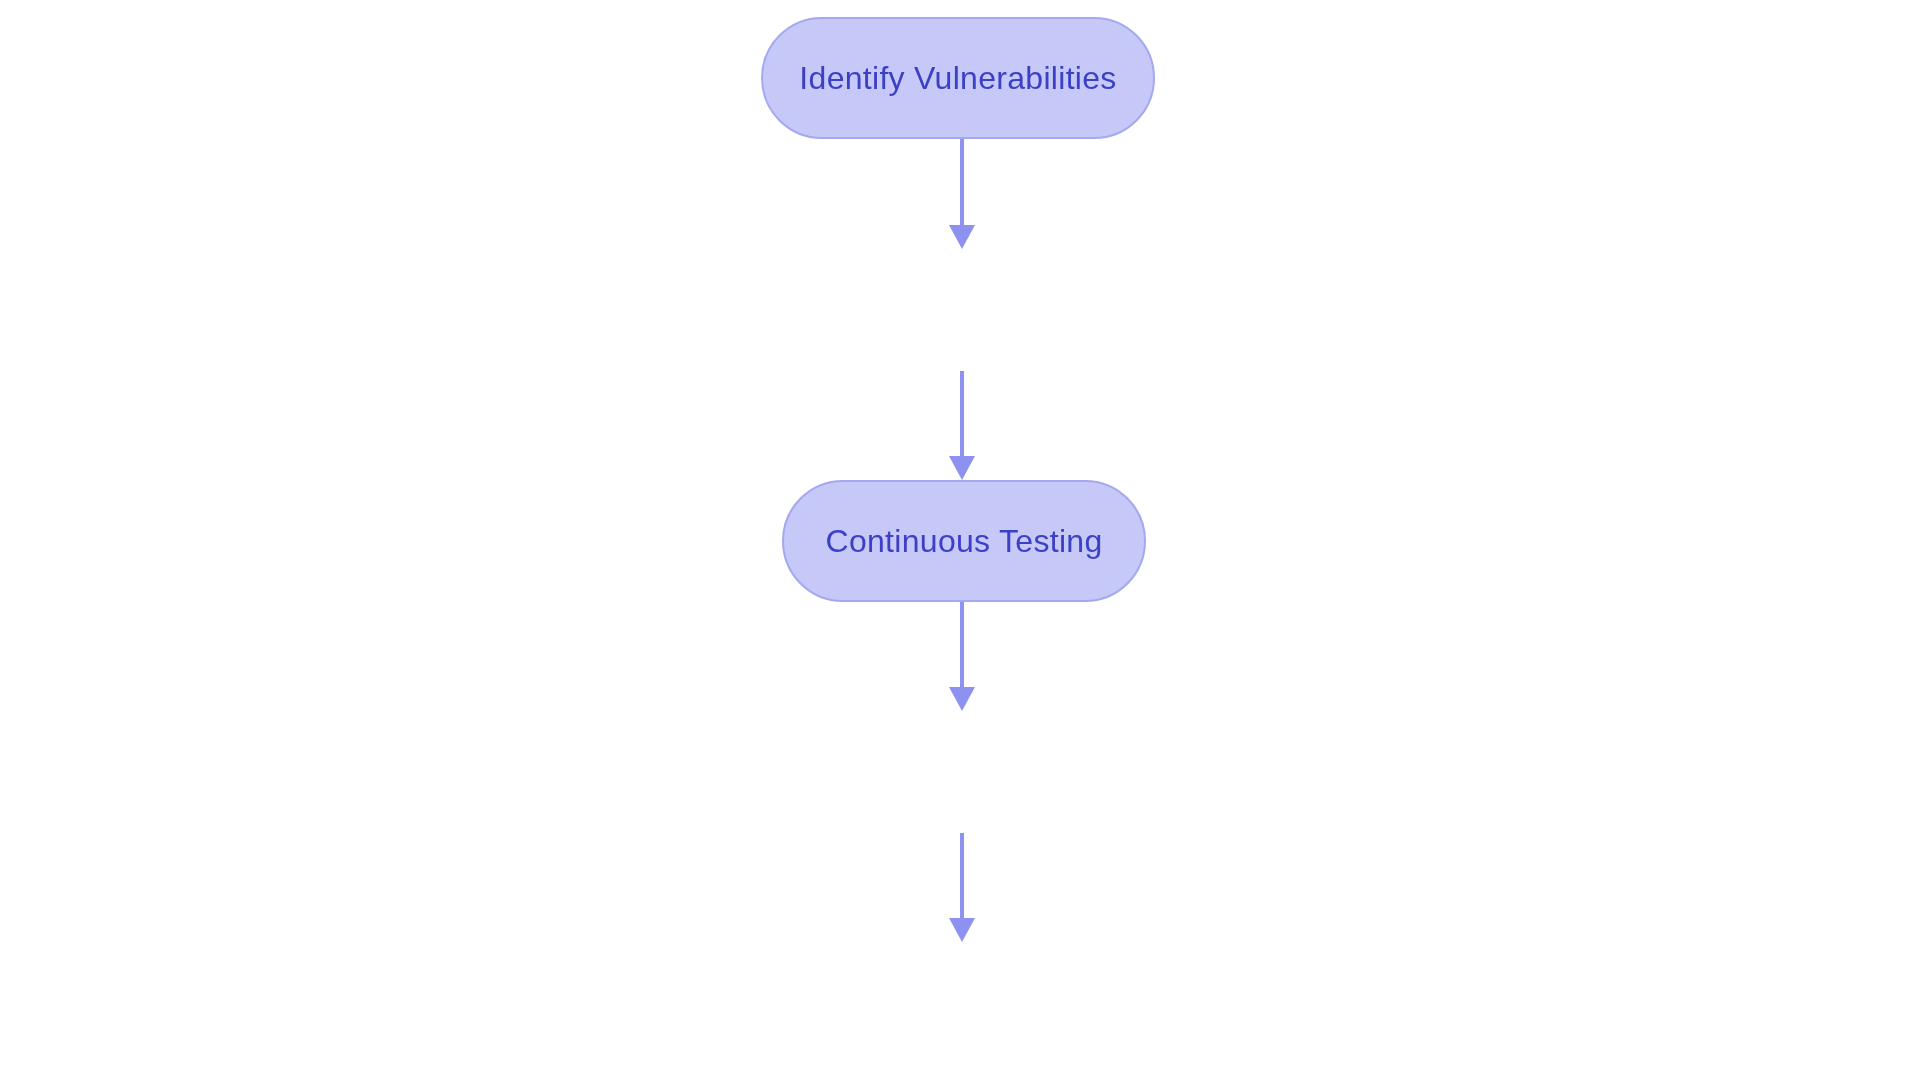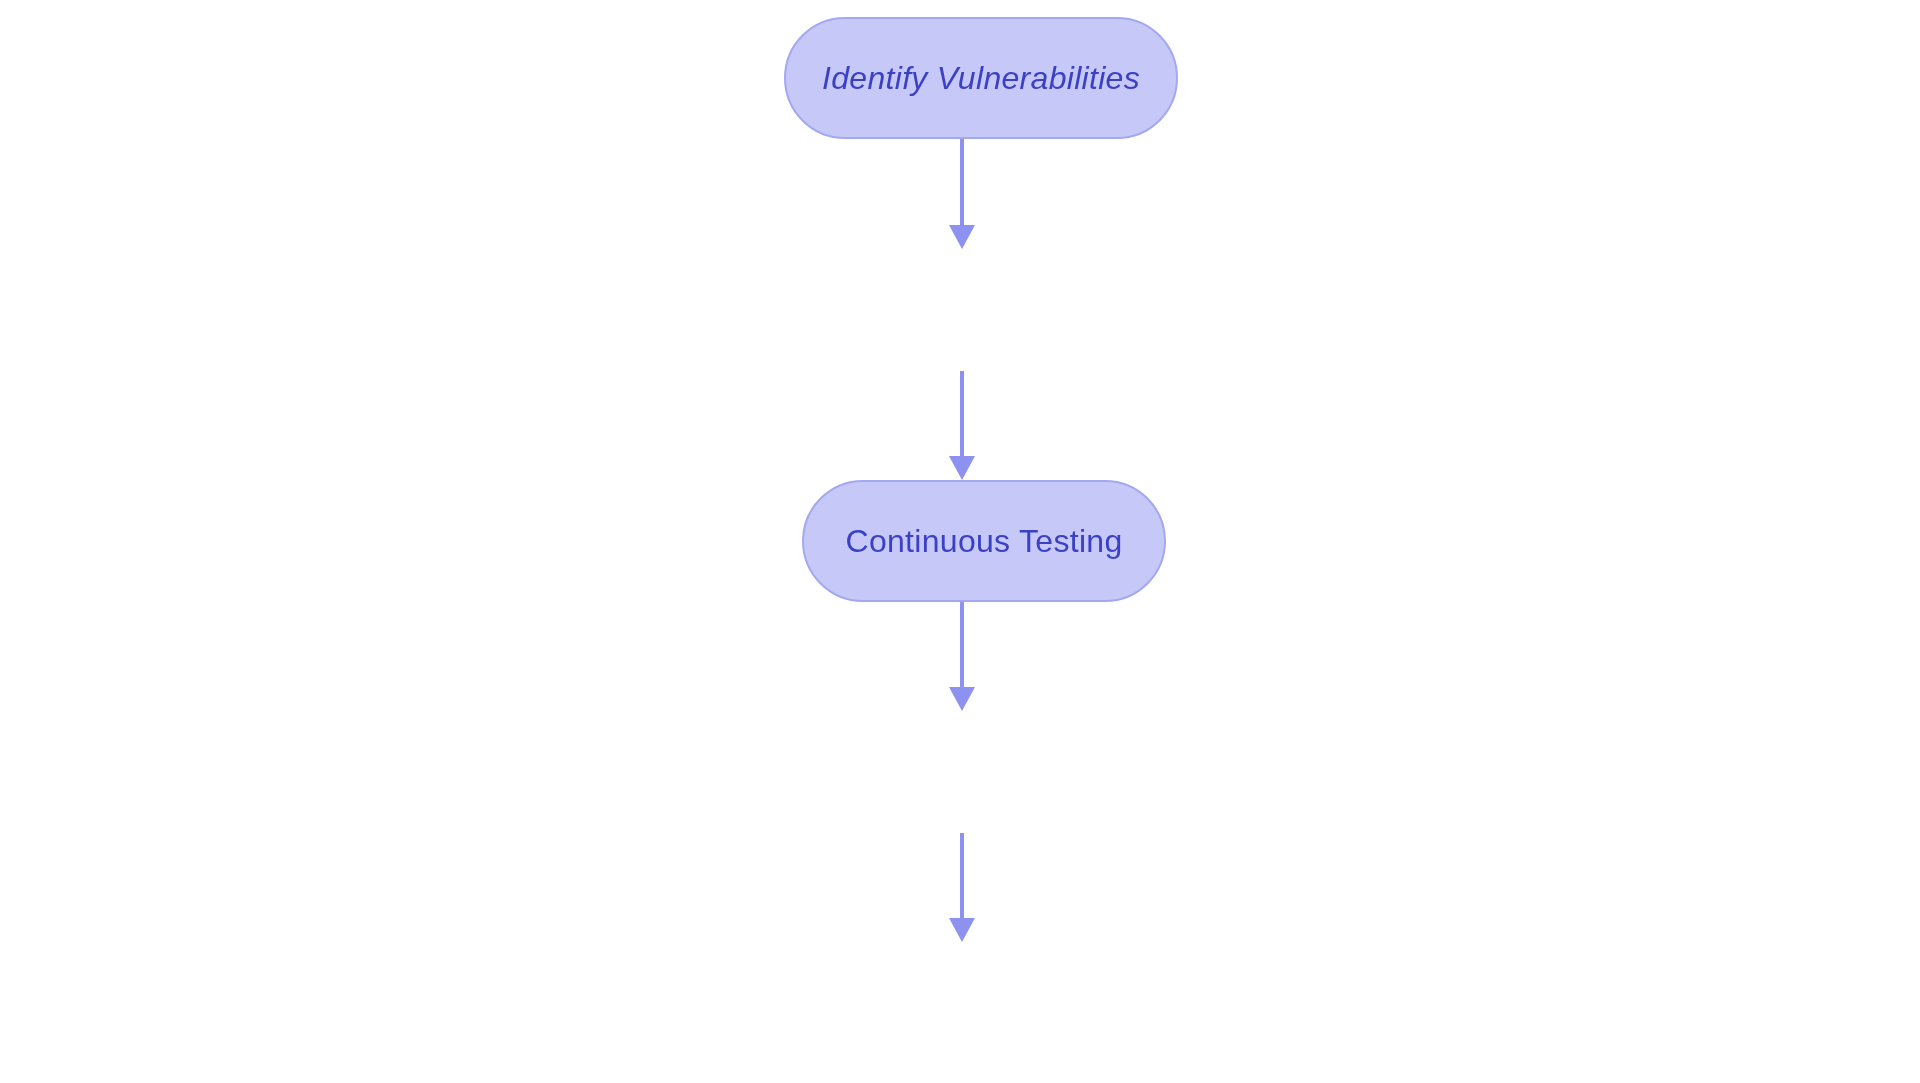--- a/index.html
+++ b/index.html
@@ -28,23 +28,23 @@
     align-items: center;
     justify-content: center;
   }
   .node-label {
     color: #3c40c4;
     font-size: 32px;
     letter-spacing: 0.3px;
     white-space: nowrap;
     text-align: center;
   }
-  .n1 { left: 784px; top: 17px;  width: 394px; font-style: italic; }
+  .n1 { left: 761px; top: 17px;  width: 394px; }
   .n2 { left: 766px; top: 249px; width: 396px; }
-  .n3 { left: 802px; top: 480px; width: 364px; }
+  .n3 { left: 782px; top: 480px; width: 364px; }
   .n4 { left: 779px; top: 711px; width: 370px; }
   .n5 { left: 669px; top: 942px; width: 590px; }
 
   .arrow-shaft {
     position: absolute;
     left: 960px;
     width: 4px;
     background: #8d92f0;
   }
   .arrow-head {

